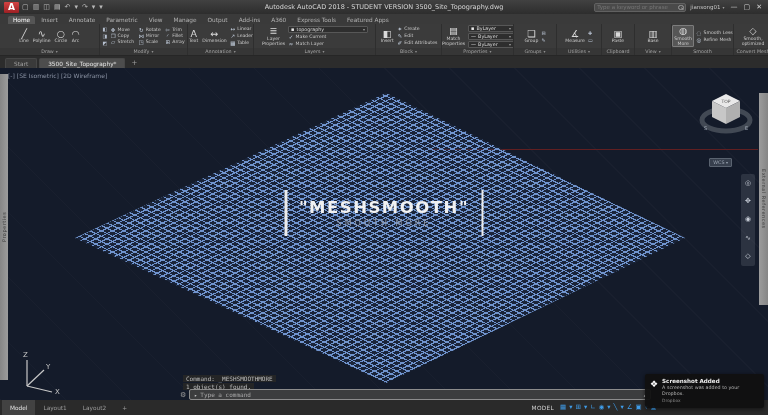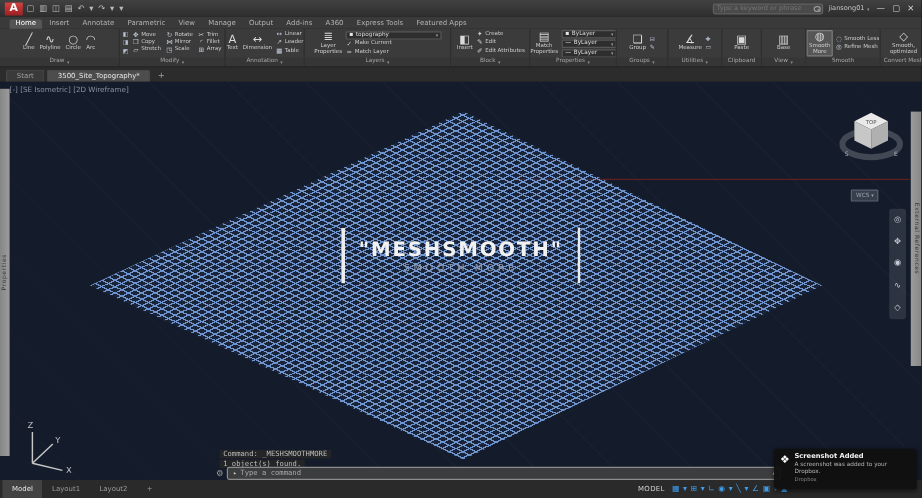--- a/index.html
+++ b/index.html
@@ -126,20 +126,21 @@
         <span>▢</span>
         <span>▥</span>
         <span>◫</span>
         <span>▤</span>
         <span>↶</span>
         <span>▾</span>
         <span>↷</span>
         <span>▾</span>
         <span>▾</span>
       </div>
+    <div class="title-text">Autodesk AutoCAD 2018 - STUDENT VERSION   3500_Site_Topography.dwg</div>
     <div class="tb-right">
       <div class="searchbox">
         <input placeholder="Type a keyword or phrase" style="">
         <span class="mag"></span>
       </div>
       <div class="user">
         <span>jiansong01</span>
         <span style="font-size:4px;color:#9a9a9a">▾</span>
       </div>
       <div class="winctl">

